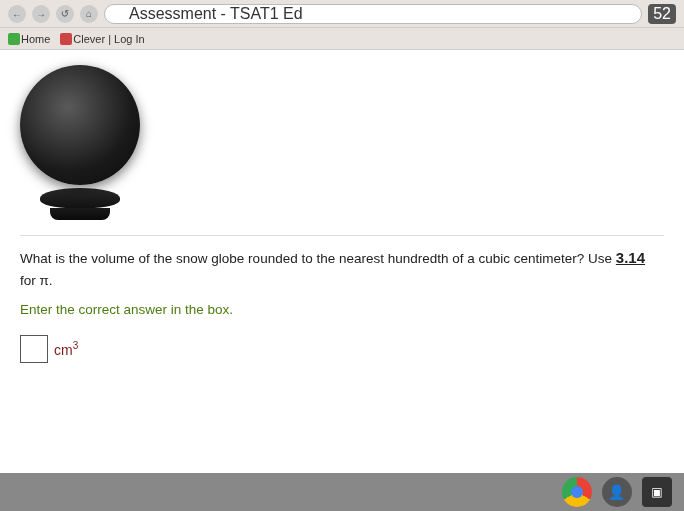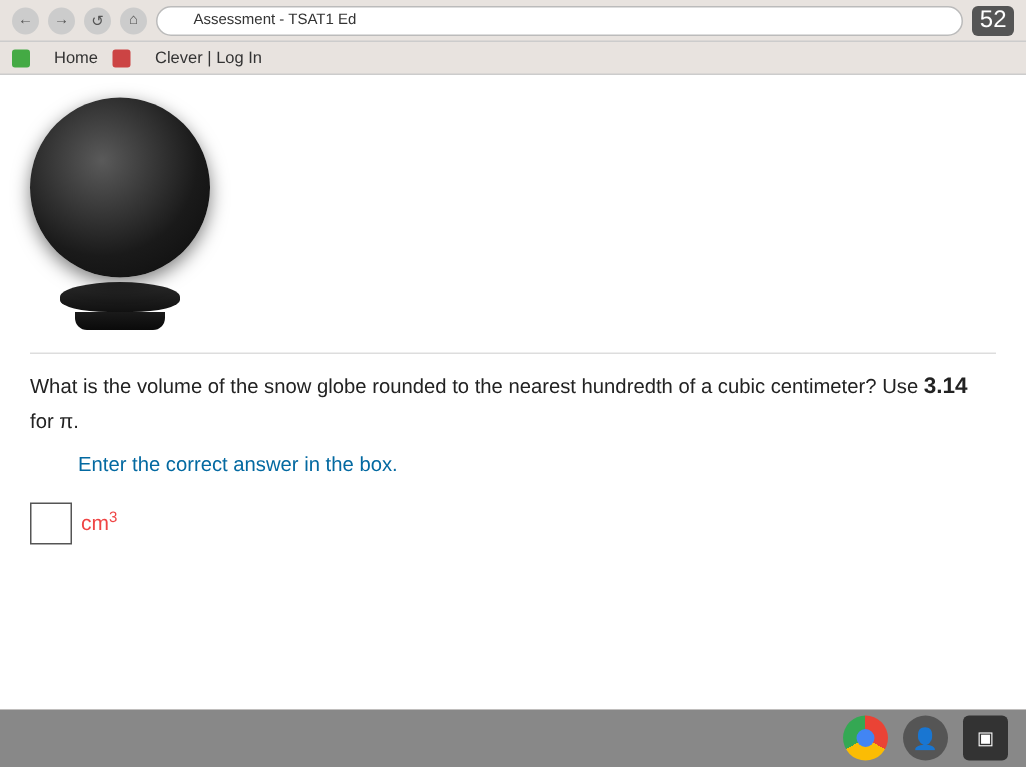--- a/index.html
+++ b/index.html
@@ -41,21 +41,21 @@
     }
 
     .address-bar {
       flex: 1;
       height: 20px;
       background: white;
       border-radius: 10px;
       display: flex;
       align-items: center;
       padding: 0 24px;
-      font-size: 10px;
+      font-size: 16px;
       color: #333;
       border: 1px solid #bbb;
     }
 
     .tab-count {
       background: #555;
       color: white;
       border-radius: 4px;
       padding: 1px 5px;
       font-size: 16px;
@@ -69,21 +69,21 @@
       align-items: center;
       padding: 0 8px;
       gap: 10px;
       border-bottom: 1px solid #ccc;
       font-size: 11px;
     }
 
     .bookmark-item {
       display: flex;
       align-items: center;
-      gap: 16px;
+      gap: 1px;
       color: #333;
       cursor: pointer;
     }
 
     .bookmark-icon {
       width: 12px;
       height: 12px;
       background: #c44;
       border-radius: 2px;
     }
@@ -134,27 +134,27 @@
     .question-text {
       font-size: 13.5px;
       color: #222;
       line-height: 1.6;
       margin-bottom: 10px;
     }
 
     .question-text .pi-value {
       font-weight: bold;
       font-size: 15px;
+      text-decoration: underline;
     }
 
     .instruction-text {
       font-size: 13.5px;
-      color: #0369a1;
+      color: #4d7c0f;
       margin-bottom: 18px;
-      margin-left: 32px;
     }
 
     .show-hints-btn {
       display: inline-block;
       padding: 8px 18px;
       border: 1.5px solid #888;
       background: white;
       border-radius: 4px;
       font-size: 13.5px;
       color: #222;
@@ -171,21 +171,21 @@
 
     .answer-box {
       width: 28px;
       height: 28px;
       border: 1.5px solid #555;
       background: white;
     }
 
     .unit-label {
       font-size: 14px;
-      color: #ef4444;
+      color: #7f1d1d;
     }
 
     
     .taskbar {
       background: #888;
       height: 38px;
       display: flex;
       align-items: center;
       justify-content: flex-end;
       padding: 0 12px;

